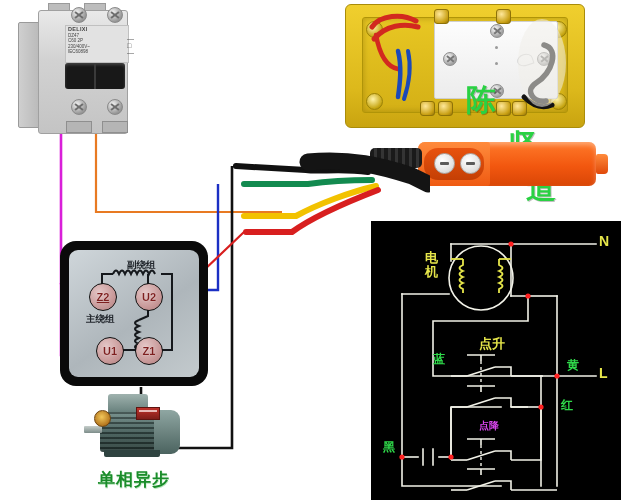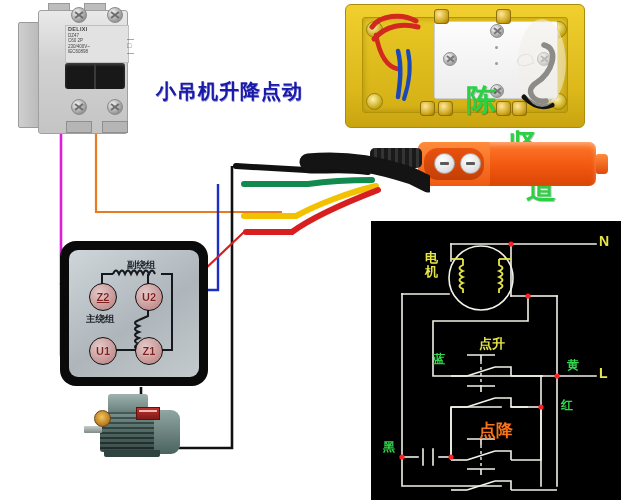--- a/index.html
+++ b/index.html
@@ -131,21 +131,20 @@
   .sv{position:absolute;left:0;top:0;}
 
   .wm{position:absolute;font-size:30px;font-weight:bold;color:#2ad143;
       text-shadow:1px 1px 0 rgba(0,0,0,.25);}
 </style>
 </head>
 <body>
 
 <div id="stage">
 
-  <div class="abs" id="title">小吊机升降点动</div>
 
   <div class="abs" id="mcb">
     <div class="mcb-topnotch" style="left:30px;"></div>
     <div class="mcb-topnotch" style="left:66px;"></div>
     <div class="mcb-side"></div>
     <div class="mcb-body">
       <div class="mcb-label">
         <b>DELIXI</b><br>
         <span>DZ47</span><br>
         <span>C60</span>
@@ -253,40 +252,41 @@
         <path d="M92 24 L103 24 L103 100 L85 100" stroke="#15181c" stroke-width="2" fill="none"></path>
         <path d="M79 46 L79 24" stroke="#15181c" stroke-width="2" fill="none"></path>
 
         <path d="M79 58 L79 66 L70 70" stroke="#15181c" stroke-width="2" fill="none"></path>
         <path d="M70 70 q-8 3 0 6 q-8 3 0 6 q-8 3 0 6 q-8 3 0 6 q-8 3 0 6" stroke="#15181c" stroke-width="2" fill="none"></path>
         <path d="M70 100 L58 100 L46 100" stroke="#15181c" stroke-width="2" fill="none"></path>
       </svg>
 
       <div class="term" style="left:20px;top:33px;text-decoration:underline;">Z2</div>
       <div class="term" style="left:66px;top:33px;text-align:right;">U2</div>
-      <div class="term" style="left:20px;top:87px;text-align:center;">U1</div>
+      <div class="term" style="left:27px;top:87px;text-align:center;">U1</div>
       <div class="term" style="left:66px;top:87px;">Z1</div>
 
       <div class="tlabel" style="left:58px;top:9px;">副绕组</div>
       <div class="tlabel" style="left:17px;top:63px;">主绕组</div>
     </div>
   </div>
 
   <div class="abs" id="motor">
     <div class="m-top"></div>
     <div class="m-body"></div>
     <div class="m-fins"></div>
     <div class="m-end"></div>
     <div class="m-shaft"></div>
     <div class="m-foot"></div>
     <div class="m-plate">
         <i></i>
       </div>
     <div class="m-fan"></div>
   </div>
+  <div class="abs" id="motorlabel">单相异步</div>
 
   <div class="abs" id="schem">
     <svg class="sv" width="250" height="279" viewBox="0 0 250 279">
       <g stroke="#f2f2e8" stroke-width="1.6" fill="none" stroke-linecap="square">
 
         <line x1="80" y1="23" x2="225" y2="23"></line>
 
         <path d="M80 23 L80 40"></path>
         <path d="M140 23 L140 75"></path>
 
@@ -364,20 +364,20 @@
         <circle cx="170" cy="186" r="2.6"></circle>
         <circle cx="31" cy="236" r="2.6"></circle>
         <circle cx="80" cy="236" r="2.6"></circle>
       </g>
     </svg>
 
     <div class="abs" style="left:228px;top:12px;font-size:14px;font-weight:bold;color:#e6e64a;">N</div>
     <div class="abs" style="left:228px;top:144px;font-size:14px;font-weight:bold;color:#e6e64a;">L</div>
     <div class="abs" style="left:54px;top:30px;font-size:13px;font-weight:bold;color:#e6e64a;line-height:14px;width:14px;">电机</div>
     <div class="abs" style="left:108px;top:114px;font-size:13px;font-weight:bold;color:#e6e64a;">点升</div>
-    <div class="abs" style="left:108px;top:198px;font-size:17px;font-weight:bold;color:#f97316;">点降</div>
+    <div class="abs" style="left:108px;top:198px;font-size:10px;font-weight:bold;color:#d946ef;">点降</div>
     <div class="abs" style="left:62px;top:130px;font-size:12px;font-weight:bold;color:#2fd94a;">蓝</div>
     <div class="abs" style="left:196px;top:136px;font-size:12px;font-weight:bold;color:#2fd94a;">黄</div>
     <div class="abs" style="left:190px;top:176px;font-size:12px;font-weight:bold;color:#2fd94a;">红</div>
     <div class="abs" style="left:12px;top:218px;font-size:12px;font-weight:bold;color:#2fd94a;">黑</div>
   </div>
 
 </div>
 
 </body></html>

